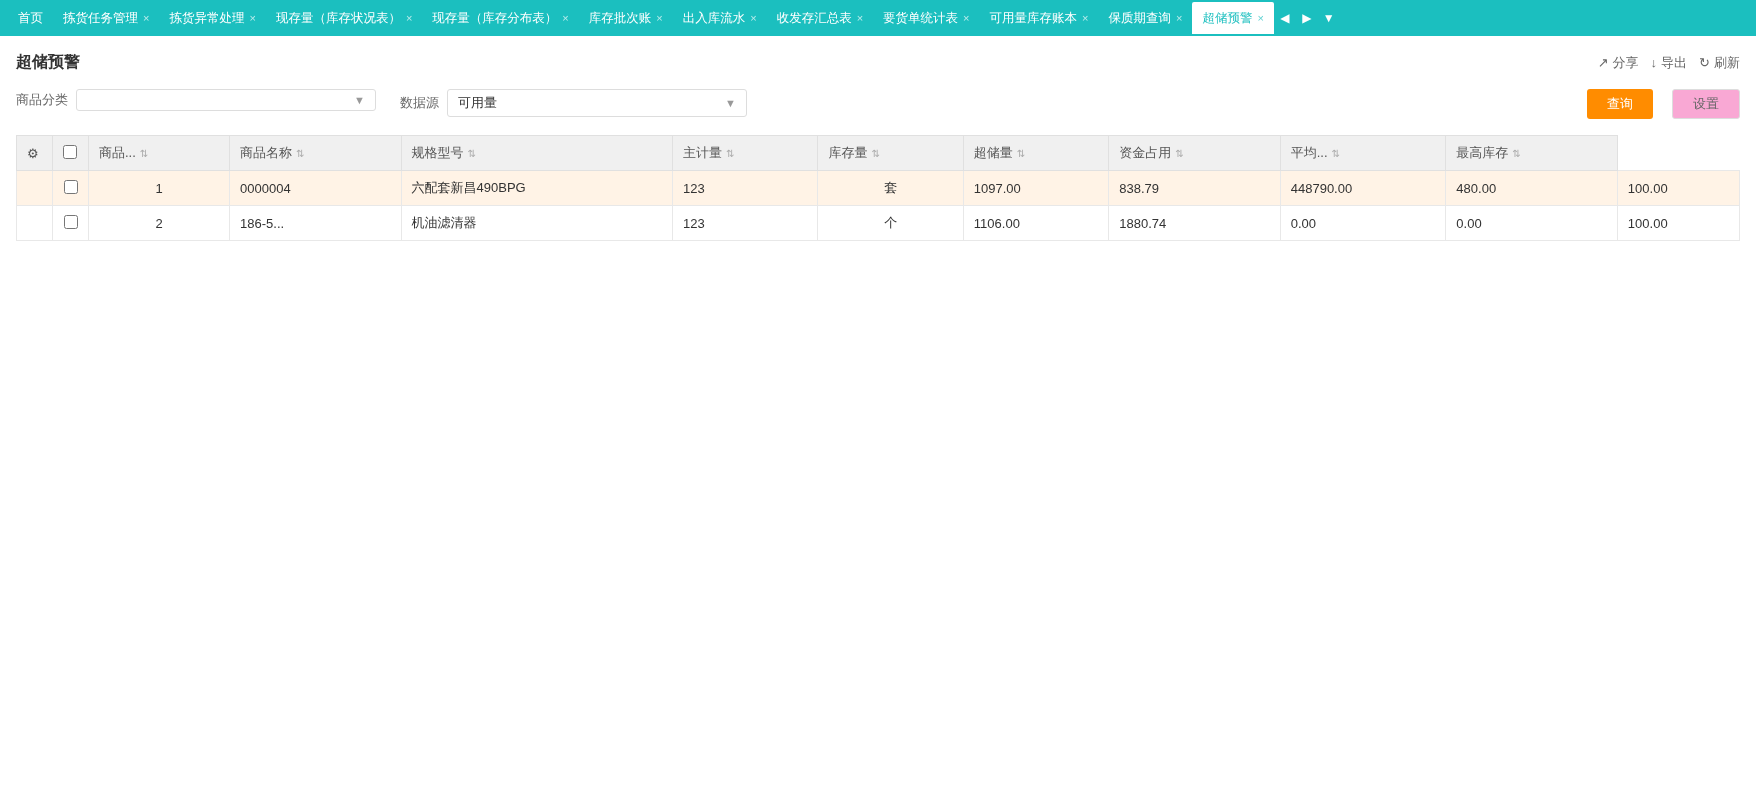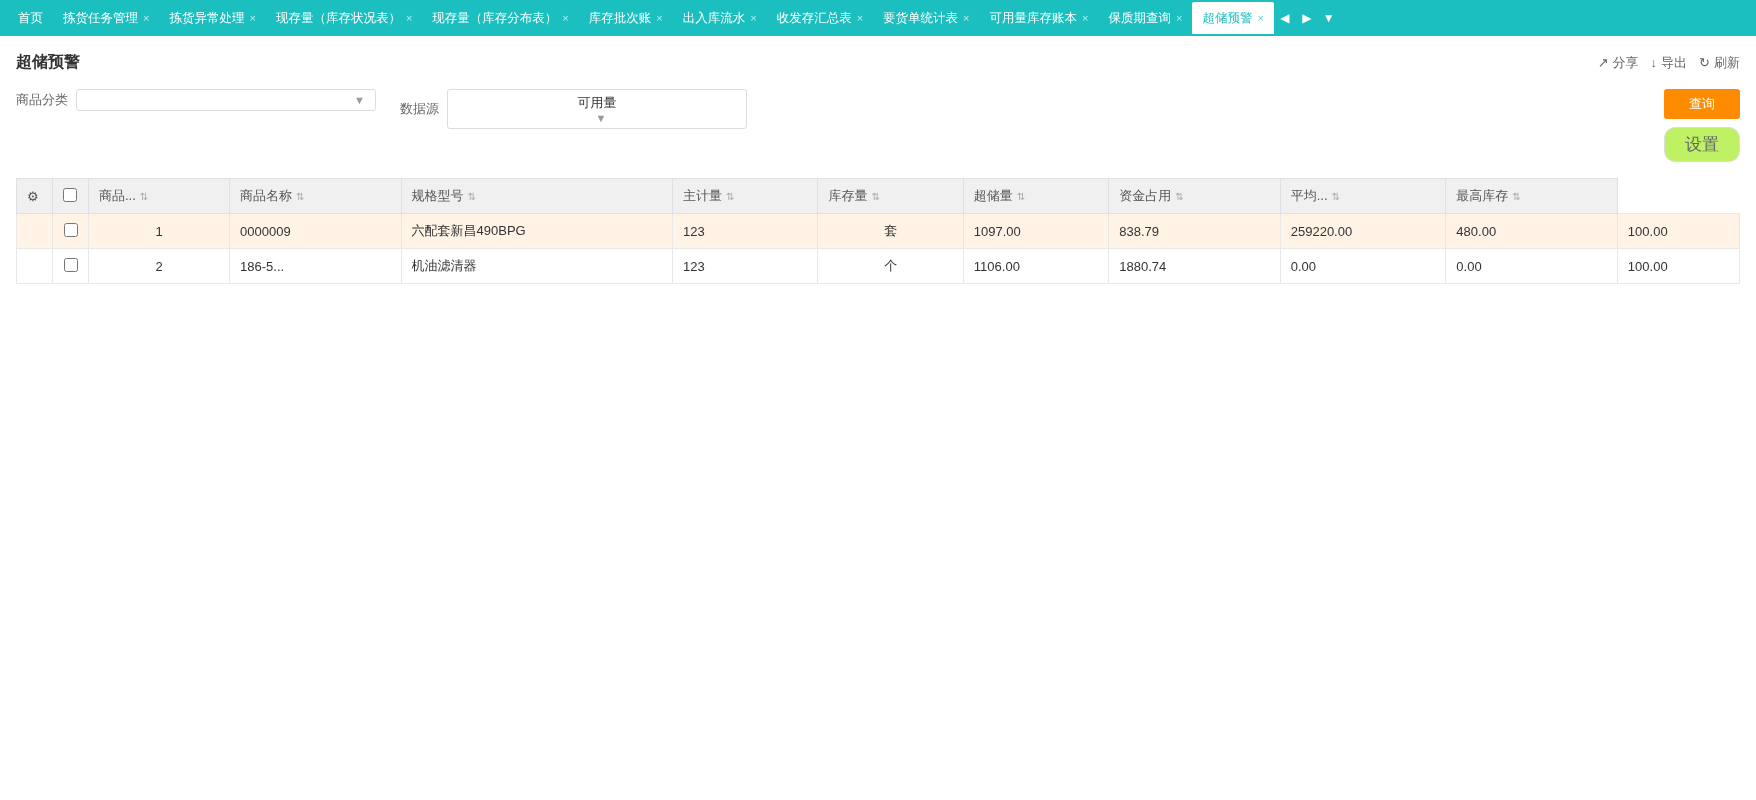--- a/index.html
+++ b/index.html
@@ -103,41 +103,41 @@
       cursor: pointer;
       background: #fff;
       color: #333;
       font-size: 13px;
     }
     .filter-select .chevron { color: #999; font-size: 11px; margin-left: 8px; }
 
     
     .action-buttons {
       display: flex;
-      flex-direction: column;
-      gap: 8px;
+      flex-direction: row;
+      gap: 19px;
       margin-left: auto;
     }
     .btn-query {
       background: #ff8c00;
       color: #fff;
       border: none;
       border-radius: 3px;
       padding: 6px 20px;
       cursor: pointer;
       font-size: 13px;
     }
     .btn-settings {
-      background: #bef264;
+      background: #f9a8d4;
       color: #666;
       border: 1px solid #ddd;
-      border-radius: 11px;
+      border-radius: 3px;
       padding: 5px 20px;
       cursor: pointer;
-      font-size: 17px;
+      font-size: 13px;
     }
 
     
     .data-table {
       width: 100%;
       border-collapse: collapse;
       font-size: 13px;
     }
     .data-table th {
       background: #f0f0f0;
@@ -220,21 +220,21 @@
   <div style="display:flex; align-items:flex-start; gap:24px; margin-bottom:16px;">
     <div class="filter-item">
       <span class="filter-label">商品分类</span>
       <div class="filter-select" style="min-width:300px;">
         <span></span>
         <span class="chevron">▼</span>
       </div>
     </div>
     <div class="filter-item">
       <span class="filter-label">数据源</span>
-      <div class="filter-select" style="min-width:300px;flex-direction:column;">
+      <div class="filter-select" style="min-width:300px;">
         <span>可用量</span>
         <span class="chevron">▼</span>
       </div>
     </div>
     <div class="action-buttons">
       <button class="btn-query">查询</button>
       <button class="btn-settings">设置</button>
     </div>
   </div>
 
@@ -258,27 +258,27 @@
         <th>最高库存<span class="sort-icon">⇅</span></th>
       </tr>
     </thead>
     <tbody id="table-body">
     <tr class="row-highlighted">
     <td class="td-center"></td>
     <td class="td-center">
       <input type="checkbox" class="checkbox-input" style="">
     </td>
     <td class="row-num td-center">1</td>
-    <td>0000009</td>
+    <td>0000004</td>
     <td>六配套新昌490BPG</td>
     <td>123</td>
     <td class="td-center">套</td>
     <td class="td-num">1097.00</td>
     <td class="td-num">838.79</td>
-    <td class="td-num">259220.00</td>
+    <td class="td-num">448790.00</td>
     <td class="td-num">480.00</td>
     <td class="td-num">100.00</td>
   </tr>
         <tr>
     <td class="td-center"></td>
     <td class="td-center">
       <input type="checkbox" class="checkbox-input" style="">
     </td>
     <td class="row-num td-center">2</td>
     <td>186-5...</td>

